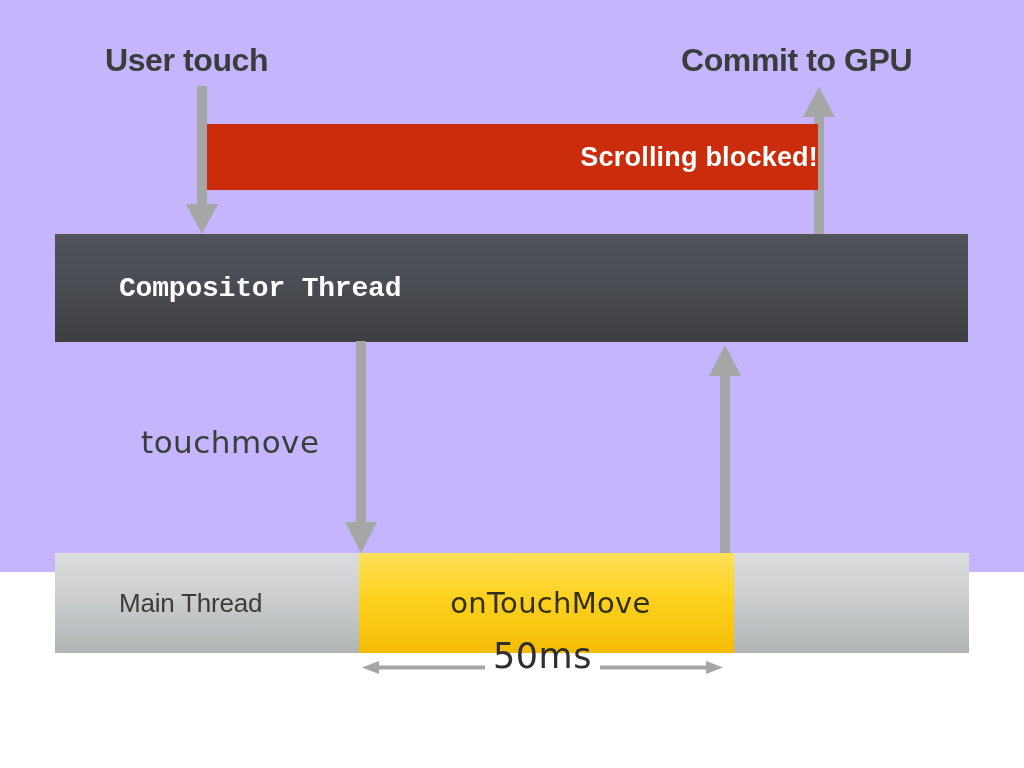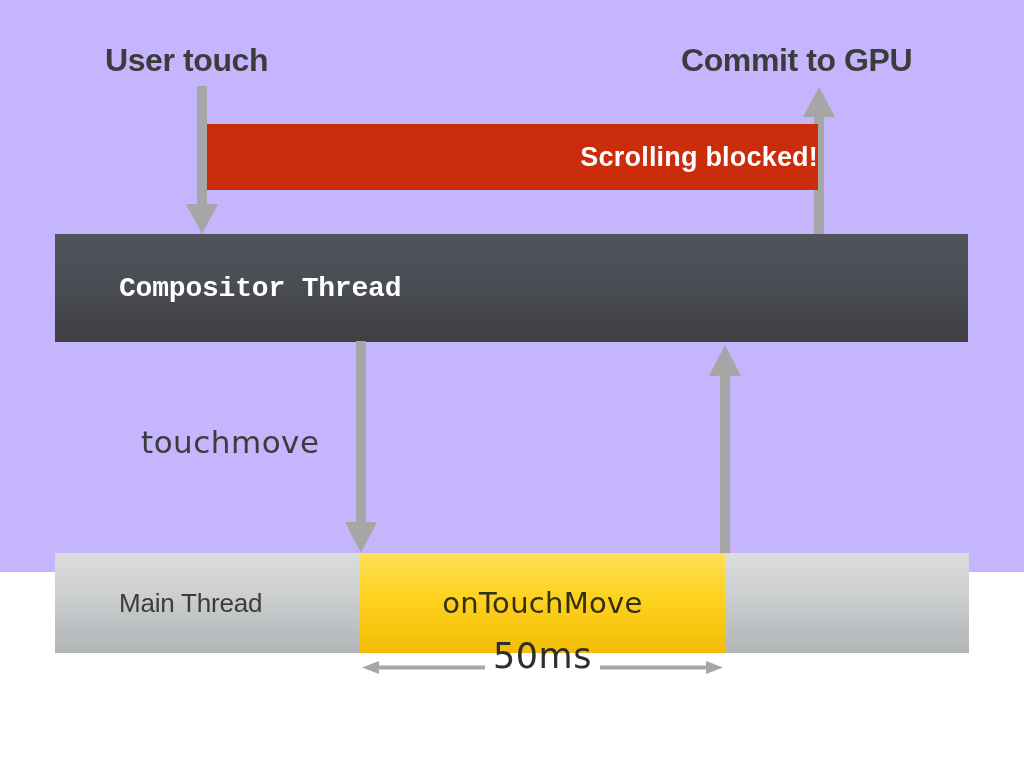--- a/index.html
+++ b/index.html
@@ -119,20 +119,21 @@
   #ontouchmove-block {
     position: absolute;
     left: 359px;
     top: 553px;
     width: 367px;
     height: 100px;
     background: linear-gradient(to bottom, #ffe05a 0%, #fdd21f 45%, #f4bc06 100%);
     display: flex;
     align-items: center;
     justify-content: center;
+    padding-left: 8px;
   }
   #ontouchmove-label {
     font-family: "DejaVu Sans", sans-serif;
     font-weight: normal;
     font-size: 29px;
     color: #332f12;
     white-space: nowrap;
     letter-spacing: 0.3px;
   }
 

